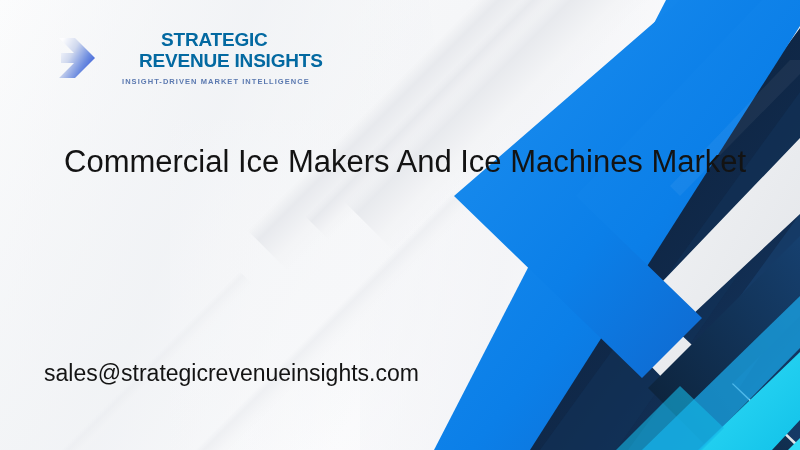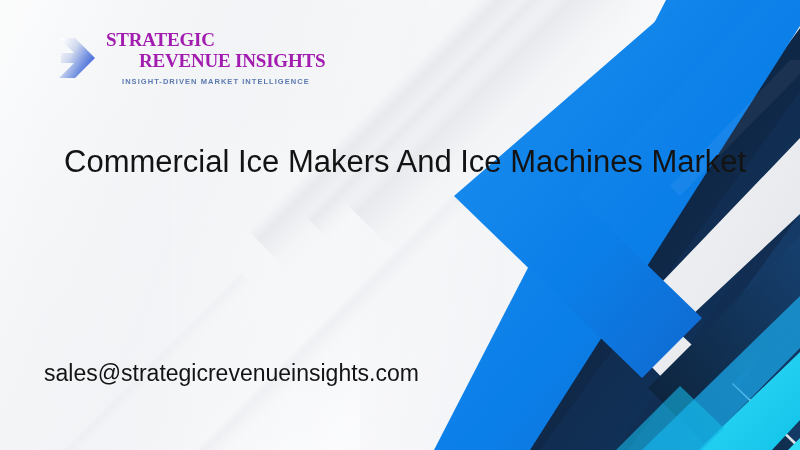--- a/index.html
+++ b/index.html
@@ -76,26 +76,27 @@
     left: 58px;
     top: 30px;
     display: flex;
     align-items: center;
     gap: 10px;
   }
   .logo-mark { width: 38px; height: 44px; flex: none; }
   .logo-text { display: flex; flex-direction: column; }
   .logo-line1,
   .logo-line2 {
-    font-family: Liberation Serif, serif;
+    font-family: Liberation Sans, sans-serif;
     font-weight: 700;
     font-size: 19px;
     letter-spacing: -0.2px;
     line-height: 19px;
-    color: #a21caf;
+    color: #0369a1;
+    text-align: center;
   }
   .logo-line2 { margin-top: 2px; margin-left: 33px; }
   .logo-tagline {
     margin-top: 7px;
     font-family: "Liberation Sans", sans-serif;
     font-weight: 700;
     font-size: 7.5px;
     letter-spacing: 1.05px;
     color: #5b79b0;
     white-space: nowrap;

